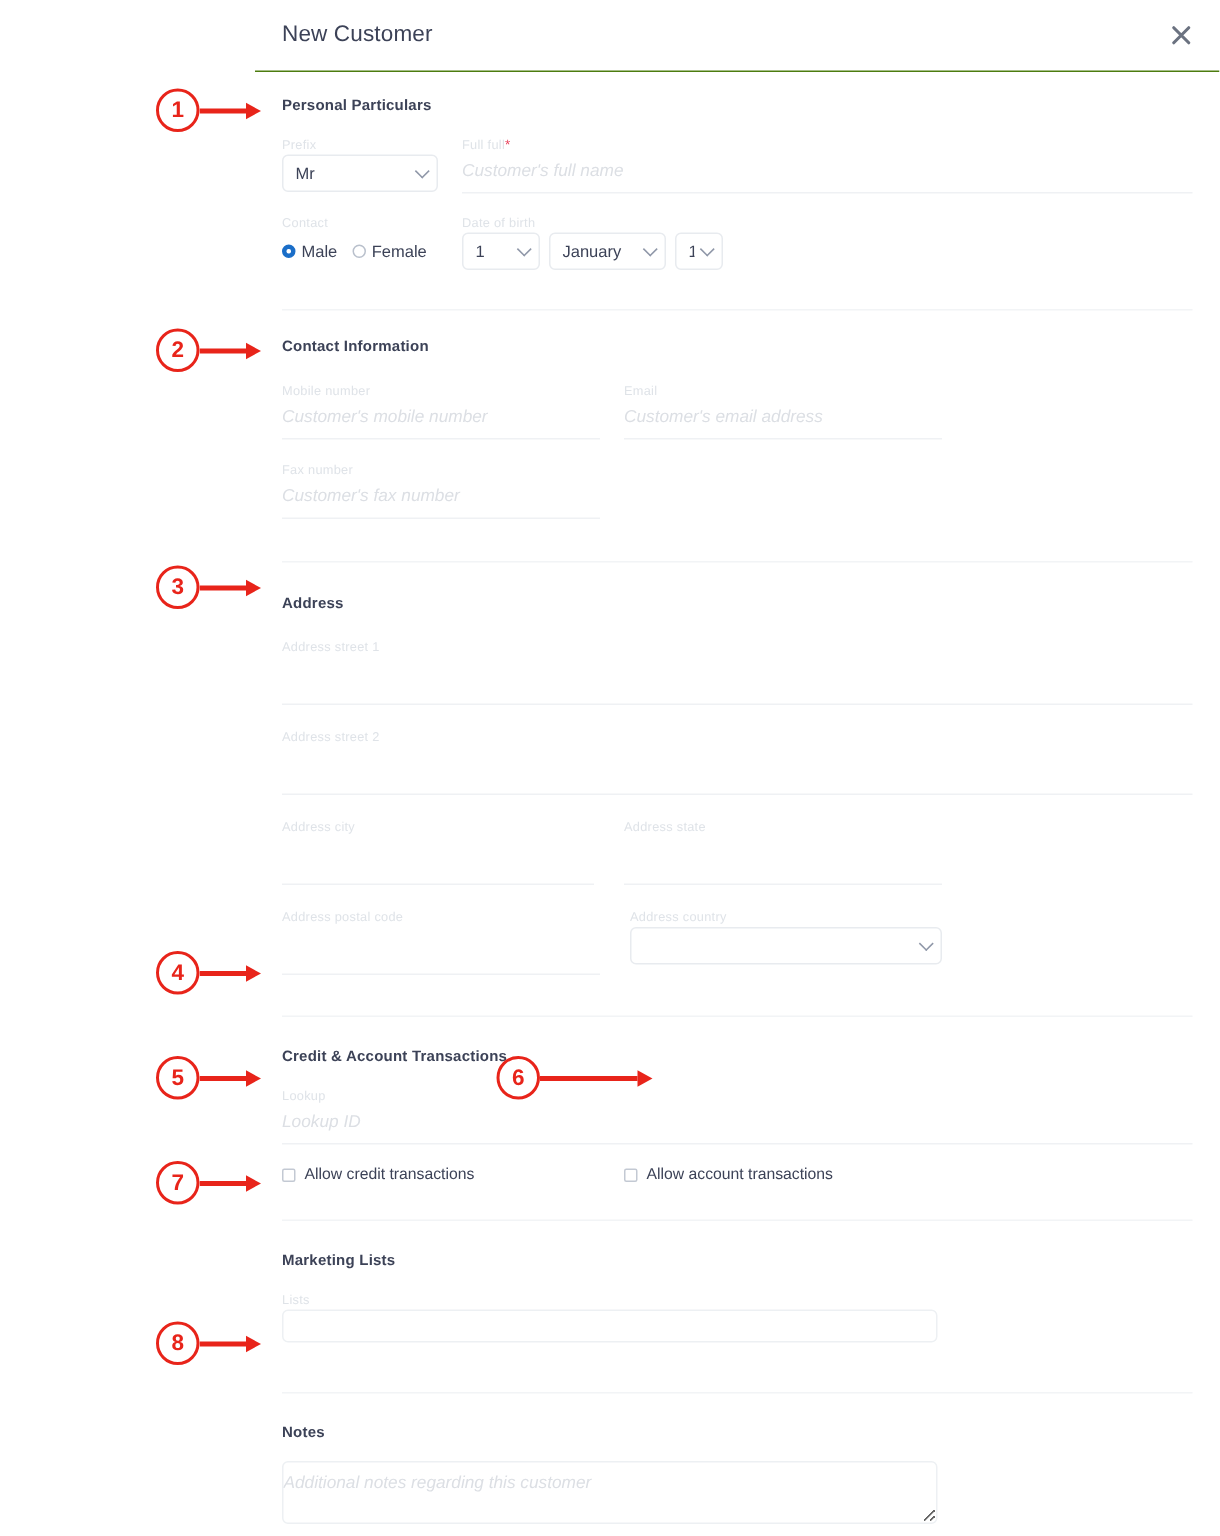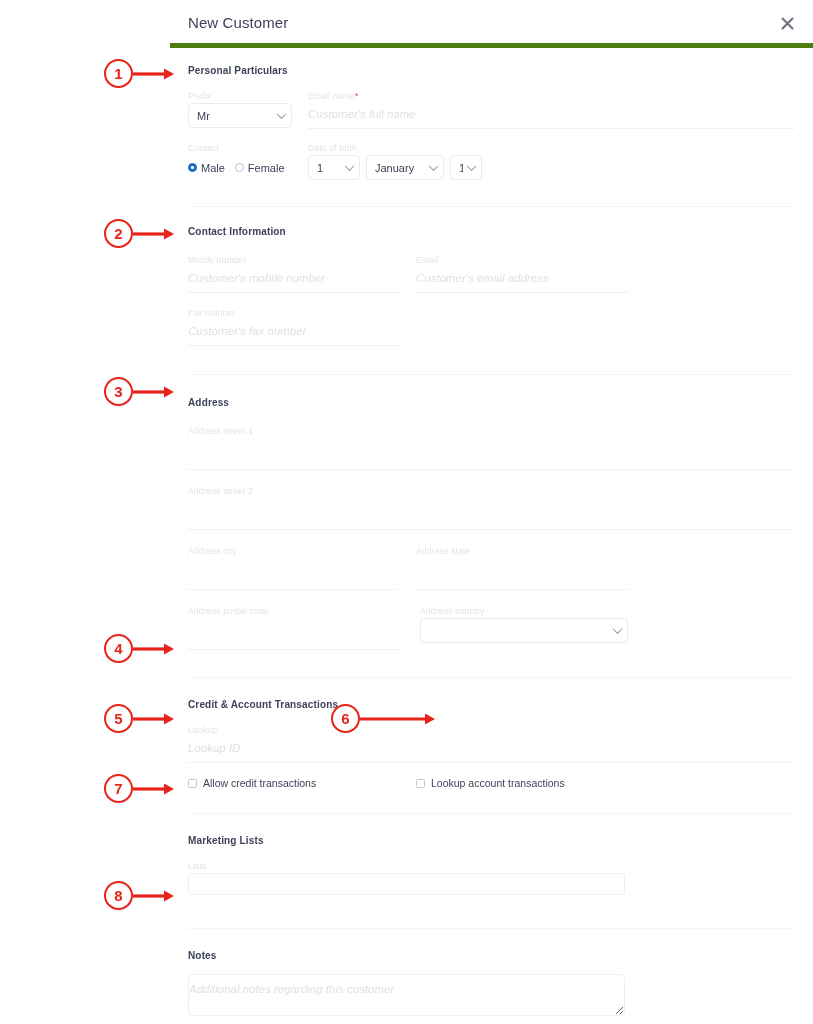--- a/index.html
+++ b/index.html
@@ -19,21 +19,21 @@
   #modal {
     position: absolute;
     left: 170px; top: 0; width: 643px; height: 1024px;
     background: #ffffff;
   }
 
   
   .modal-header {
     position: relative;
     height: 48px;
-    border-bottom: 5px solid #4d7c0f;
+    border-bottom: 1px solid #4d7c0f;
     text-align: center;
   }
   .modal-title {
     position: absolute;
     left: 18px; top: 14px;
     font-size: 15px;
     font-weight: 400;
     color: #3c4257;
     letter-spacing: .1px;
   }
@@ -208,21 +208,21 @@
           <div class="field-label">Prefix</div>
           <div class="sel-wrap">
             <select class="bx-select">
               <option>Mr</option>
             </select>
           </div>
         </div>
 
         <div style="flex:1;">
           <div class="field-label">
-            <span>Email name</span><span class="req">*</span>
+            <span>Full full</span><span class="req">*</span>
           </div>
           <input class="u-input" type="text" placeholder="Customer's full name" style="">
         </div>
       </div>
 
       <div style="display:flex; gap:16px; margin-top:14px;">
 
         <div style="width:104px;">
           <div class="field-label">Contact</div>
           <div class="radio-row" style="height:25px;">
@@ -330,21 +330,21 @@
         <input class="u-input" type="text" placeholder="Lookup ID" style="">
       </div>
 
       <div style="display:flex; margin-top:14px;">
         <label class="cb-item" style="width:228px;">
           <span class="cb-box"></span>
           <span class="cb-label">Allow credit transactions</span>
         </label>
         <label class="cb-item">
           <span class="cb-box"></span>
-          <span class="cb-label">Lookup account transactions</span>
+          <span class="cb-label">Allow account transactions</span>
         </label>
       </div>
     </div>
 
     <div class="section" style="padding:21px 0 33px 0;">
       <div class="section-title">Marketing Lists</div>
       <div style="margin-top:15px;">
         <div class="field-label">Lists</div>
         <input class="bx-input" type="text" style="height: 22px; width: 437px;" placeholder="">
       </div>

